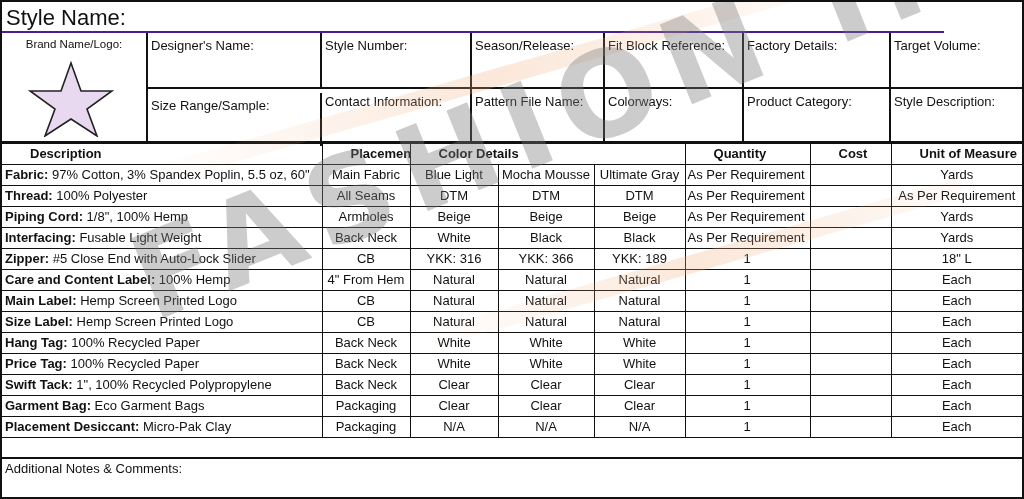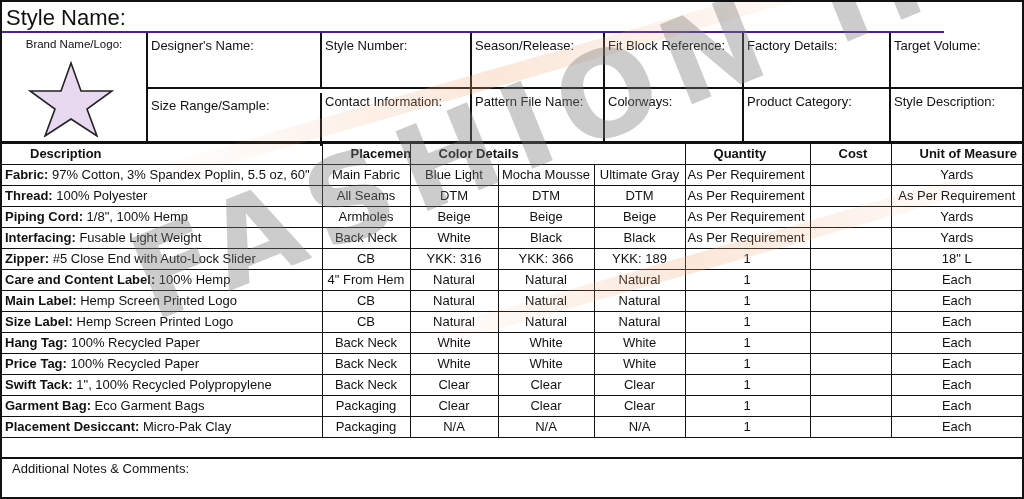--- a/index.html
+++ b/index.html
@@ -50,21 +50,21 @@
     table.spec tr td:first-child, table.spec tr th:first-child { border-left: none; }
     table.spec tr td:last-child, table.spec tr th:last-child { border-right: none; }
     table.spec th { font-weight: bold; text-align: left; font-size: 13px; padding-left: 28px; }
     table.spec td.c { text-align: center; }
     table.spec td.desc .lbl { font-weight: bold; }
     table.spec td.qty { text-align: left; padding-left: 2px; }
     table.spec td.qty.center { text-align: center; }
 
     .notes-row {
       position: absolute; left: 0; top: 455px; width: 1020px; height: 40px;
-      border-top: 2px solid #111; font-size: 13px; padding: 2px 10px;
+      border-top: 2px solid #111; font-size: 13px; padding: 2px 3px;
     }
 
     
     .watermark {
       position: absolute; left: 0; top: 0; width: 1024px; height: 499px;
       pointer-events: none; overflow: hidden;
     }
     .wm-text {
       position: absolute; left: 110px; top: 218px;
       font-family: "DejaVu Sans", sans-serif; font-weight: bold;

